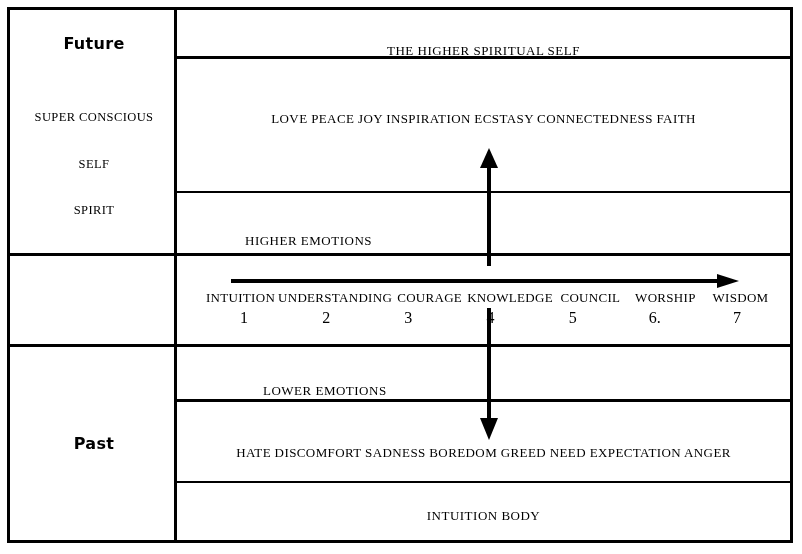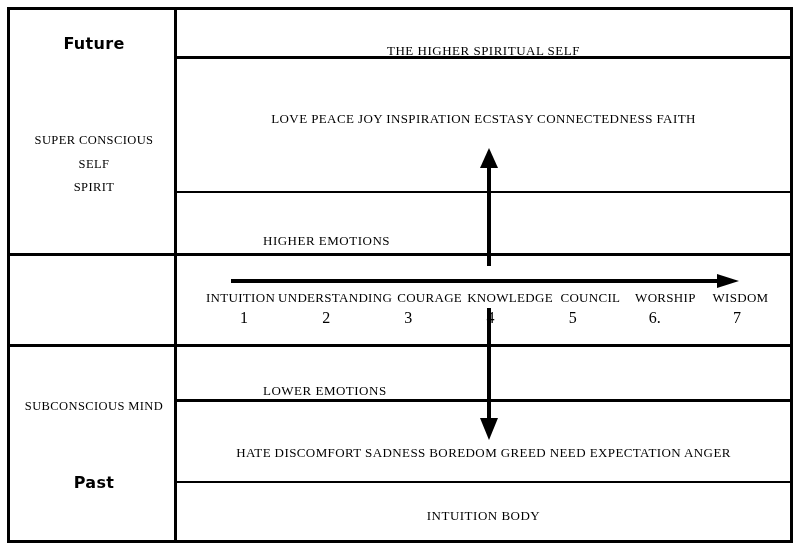--- a/index.html
+++ b/index.html
@@ -166,41 +166,40 @@
   <div class="hrule thick" style="left:167px; right:0; top:389px;"></div>
   <div class="hrule thin" style="left:167px; right:0; top:471px;"></div>
 
   <div class="hrule thick" style="left:0; width:164px; top:243px;"></div>
   <div class="hrule thick" style="left:0; width:164px; top:334px;"></div>
 
   <div class="cell left-cell" style="top:0; height:66px;">
     <span class="bold-sans">Future</span>
   </div>
 
-  <div class="cell left-cell caps" style="top:66px; height:177px;">
+  <div class="cell left-cell caps" style="top:66px; height:177px;gap:23px;">
     <span>SUPER CONSCIOUS</span>
     <span>SELF</span>
     <span>SPIRIT</span>
   </div>
 
 
   <div class="cell left-cell" style="top:337px; bottom:0;">
-    <span class="caps" style="margin-bottom:54px;">SUBCONSCIOUS MIND</span>
     <span class="bold-sans">Past</span>
   </div>
 
   <div class="cell right-cell" style="top:0; height:46px;">
     <span class="caps caps-lg">THE HIGHER SPIRITUAL SELF</span>
   </div>
 
   <div class="cell right-cell" style="top:48px; height:133px;">
     <span class="list-row" style="position:relative; top:-6px;">LOVE  PEACE  JOY  INSPIRATION   ECSTASY  CONNECTEDNESS FAITH</span>
   </div>
 
-  <div class="cell right-cell" style="top:183px; height:60px; justify-content:flex-start; padding-left:86px;">
+  <div class="cell right-cell" style="top:183px; height:60px; justify-content:flex-start; padding-left:68px;">
     <span class="caps caps-lg">HIGHER EMOTIONS</span>
   </div>
 
   <div class="cell right-cell" style="top:246px; height:88px;"></div>
 
   <div class="cell right-cell" style="top:337px; height:52px; justify-content:flex-start; padding-left:86px;">
     <span class="caps caps-lg">LOWER EMOTIONS</span>
   </div>
 
   <div class="cell right-cell" style="top:392px; height:79px;">

